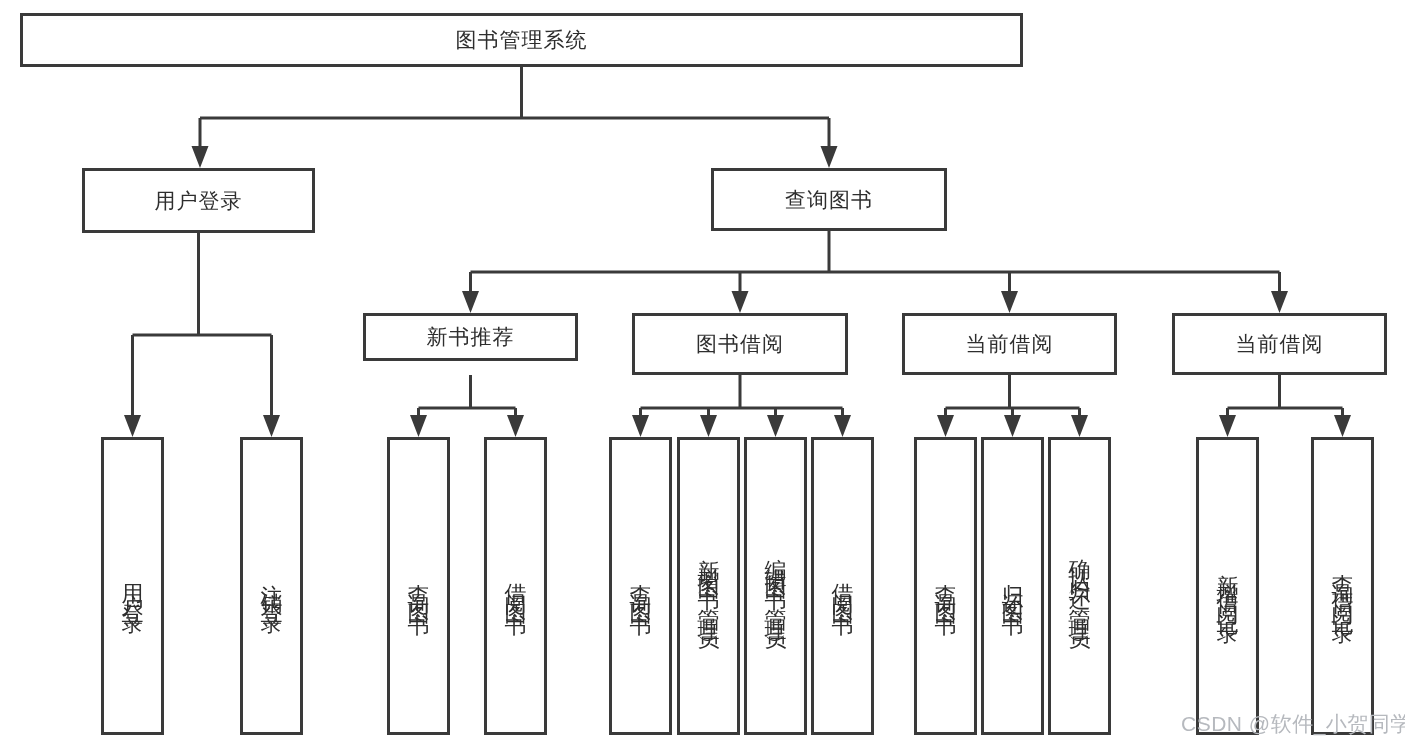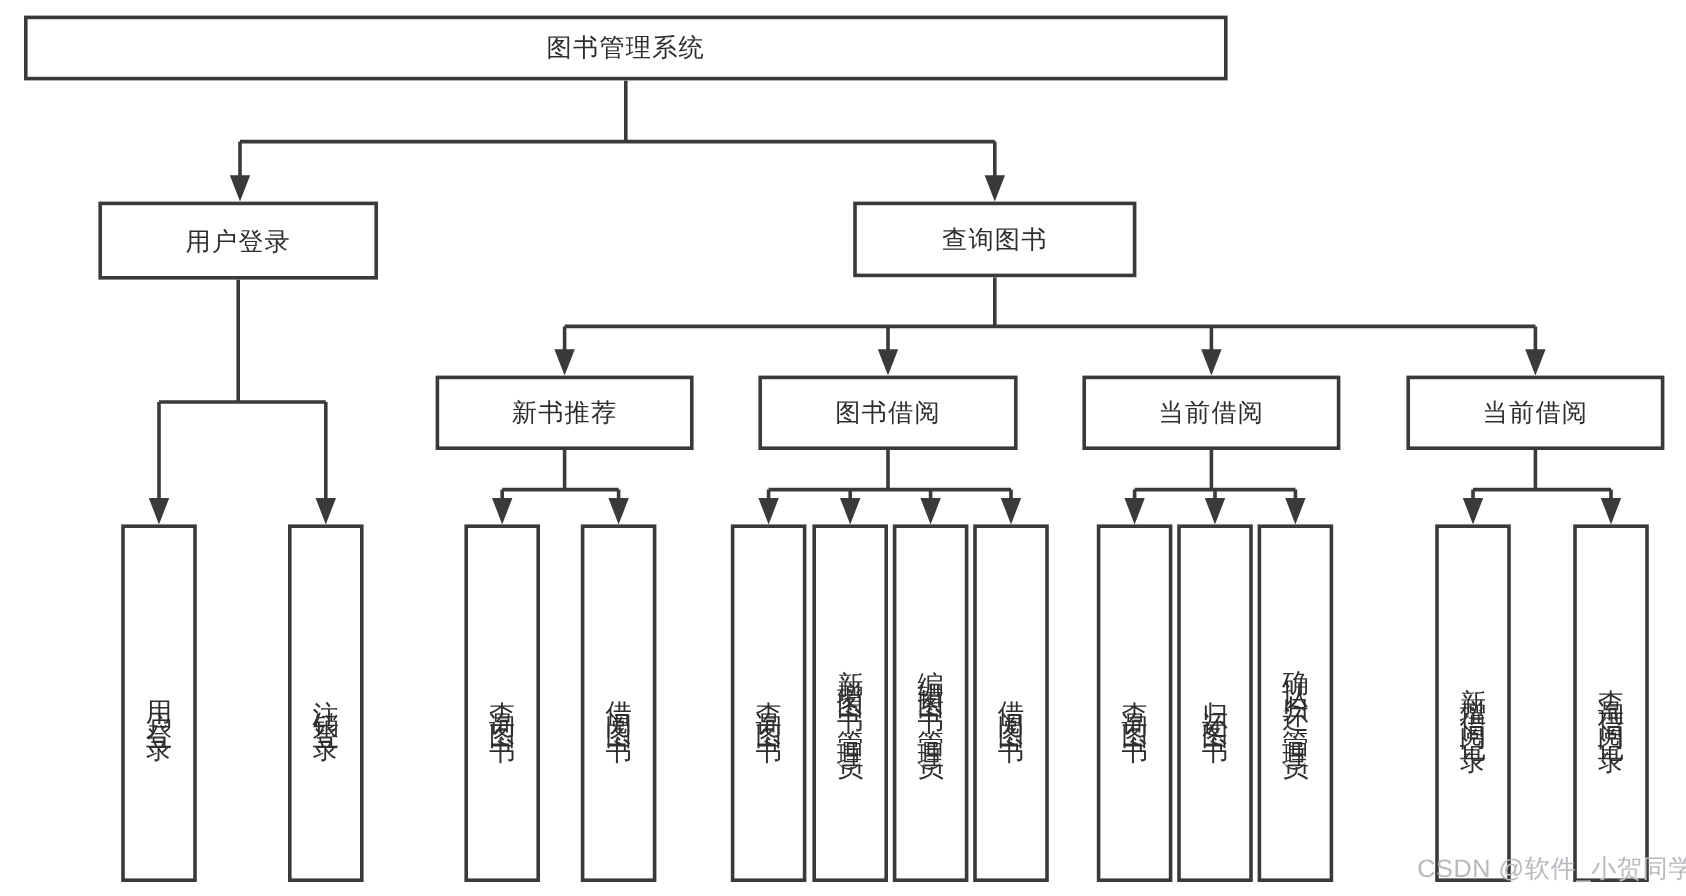--- a/index.html
+++ b/index.html
@@ -79,21 +79,21 @@
       M937 415 L954 415 L945.5 437 Z  M1004 415 L1021 415 L1012.5 437 Z
       M1071 415 L1088 415 L1079.5 437 Z
       M1219 415 L1236 415 L1227.5 437 Z  M1334 415 L1351 415 L1342.5 437 Z"></path>
   </svg>
 
   <div class="node h-node" style="left:20px;top:13px;width:1003px;height:54px">图书管理系统</div>
 
   <div class="node h-node" style="left:82px;top:168px;width:233px;height:65px">用户登录</div>
   <div class="node h-node" style="left:711px;top:168px;width:236px;height:63px">查询图书</div>
 
-  <div class="node h-node" style="left:363px;top:313px;width:215px;height:62px">新书推荐</div>
+  <div class="node h-node" style="left:363px;top:313px;width:215px;height:48px">新书推荐</div>
   <div class="node h-node" style="left:902px;top:313px;width:215px;height:62px">当前借阅</div>
   <div class="node h-node" style="left:632px;top:313px;width:216px;height:62px">图书借阅</div>
   <div class="node h-node" style="left:1172px;top:313px;width:215px;height:62px">当前借阅</div>
 
   <div class="node v-node" style="left:101px;top:437px;width:63px;height:298px">用户登录</div>
   <div class="node v-node" style="left:240px;top:437px;width:63px;height:298px">注销登录</div>
 
   <div class="node v-node" style="left:387px;top:437px;width:63px;height:298px">查询图书</div>
   <div class="node v-node" style="left:484px;top:437px;width:63px;height:298px">借阅图书</div>
 

